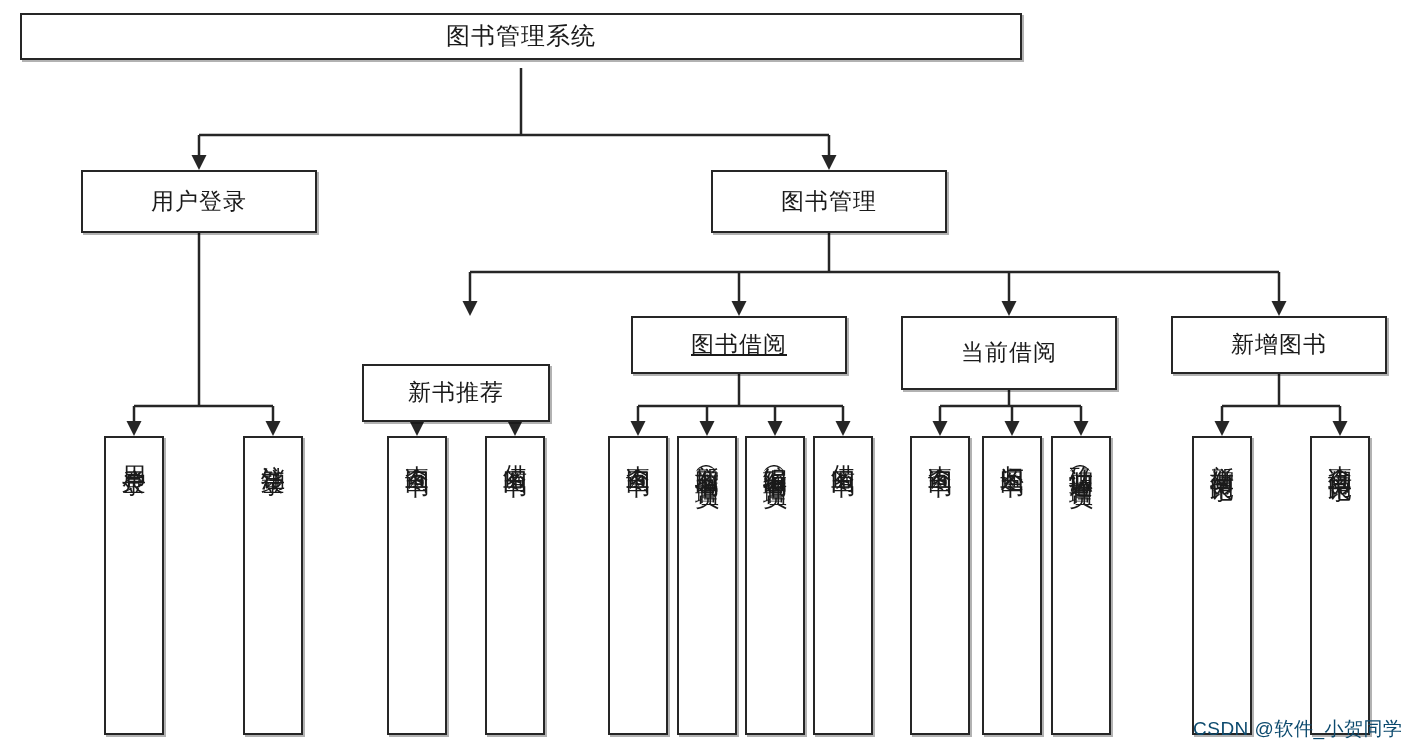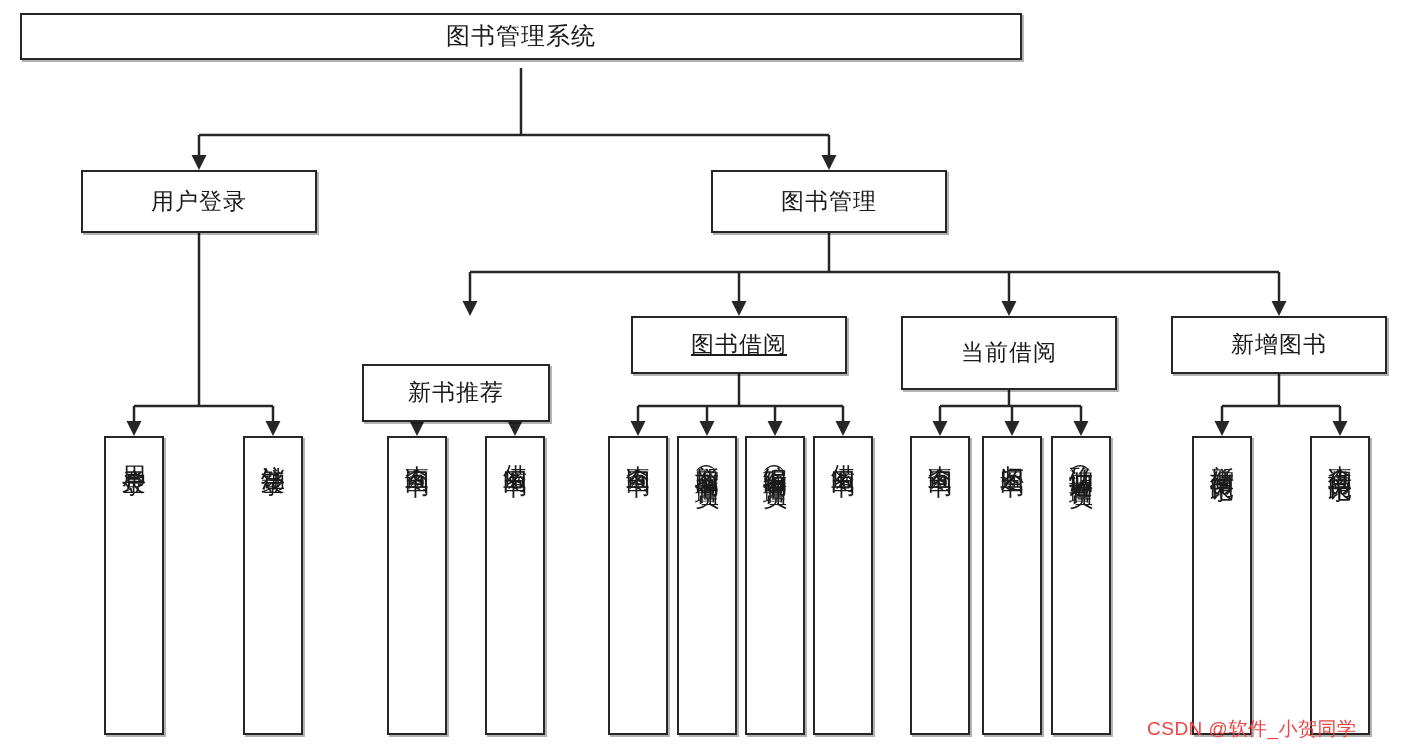--- a/index.html
+++ b/index.html
@@ -184,14 +184,14 @@
       <div class="node vert" style="left: 1051px; top: 436px; width: 60px; height: 299px;">
         <span class="node-label">确认归还（管理员）</span>
       </div>
       <div class="node vert" style="left: 1192px; top: 436px; width: 60px; height: 299px;">
         <span class="node-label">新增借阅记录</span>
       </div>
       <div class="node vert" style="left: 1310px; top: 436px; width: 60px; height: 299px;">
         <span class="node-label">查询借阅记录</span>
       </div>
     </div>
-  <div class="watermark" style="left: 1147px; top: 716px; color: #ef4444;">CSDN @软件_小贺同学</div>
+  <div class="watermark" style="left: 1193px; top: 716px; color: #0c4a6e;">CSDN @软件_小贺同学</div>
 </div>
 
 </body></html>

